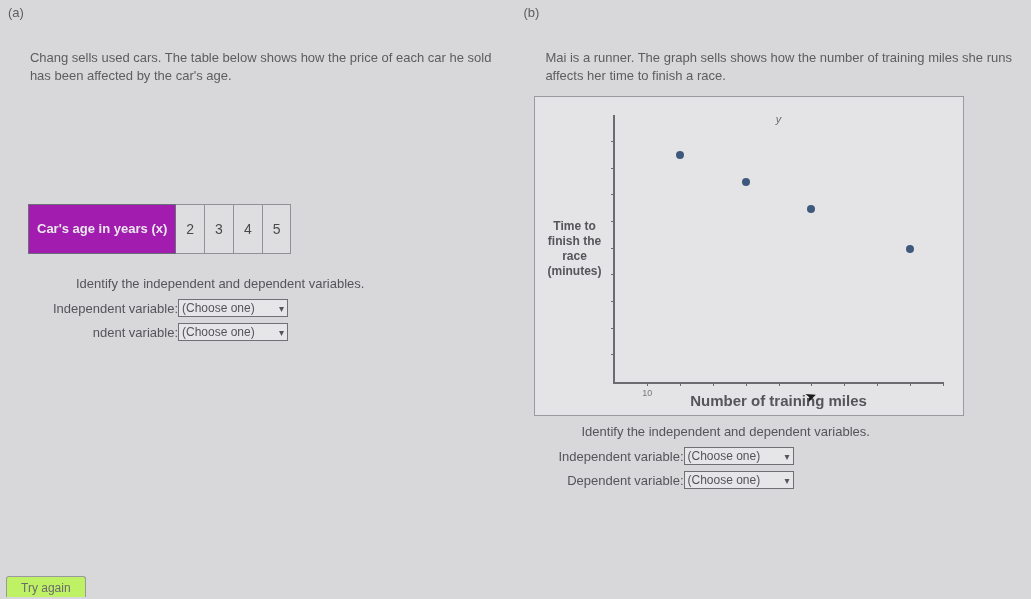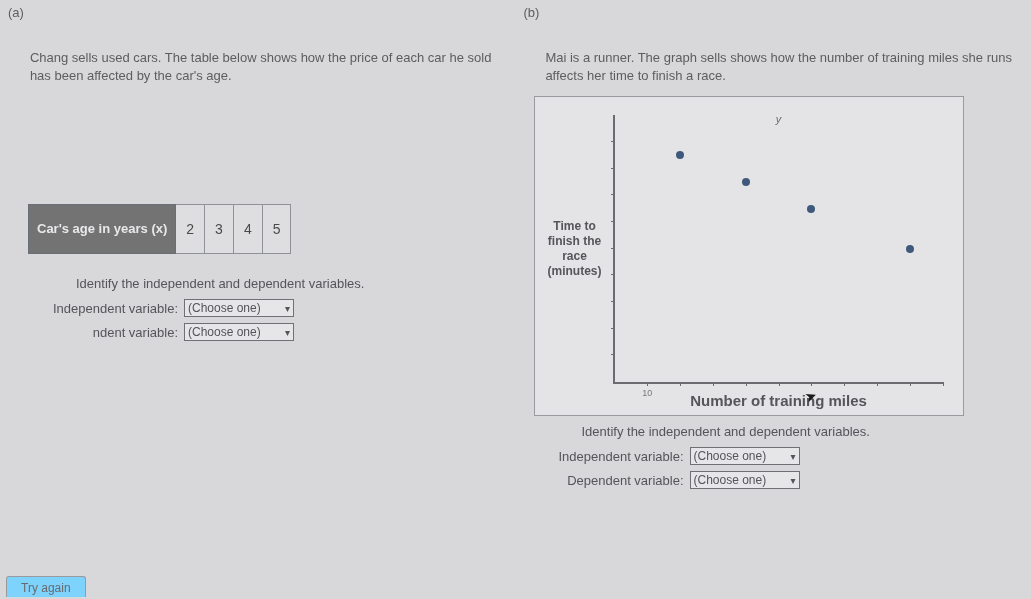--- a/index.html
+++ b/index.html
@@ -33,21 +33,21 @@
     color: #5d5d60;
   }
   .prompt .marker { flex: 0 0 auto; }
   .prompt .text { flex: 1; margin-top: 45px; }
   table.data {
     border-collapse: collapse;
     margin-top: 120px;
     margin-left: 20px;
   }
   table.data th {
-    background: #737373;
+    background: #a21caf;
     color: #e9e9ec;
     font-weight: bold;
     font-size: 13px;
     padding: 10px 8px;
     border: 1px solid #6a6f77;
     text-align: center;
     line-height: 1.3;
   }
   table.data td {
     border: 1px solid #8f9296;
@@ -126,21 +126,20 @@
   .identify-block {
     margin-top: 22px;
     margin-left: 20px;
     color: #54545a;
   }
   .col-right .identify-block { margin-left: 10px; margin-top: 8px; }
   .identify-title { margin-bottom: 8px; margin-left: 48px; }
   .var-row {
     display: flex;
     align-items: center;
-    gap: 6px;
     margin-bottom: 6px;
     font-size: 13px;
   }
   .var-label { min-width: 150px; text-align: right; }
   .col-right .var-label { min-width: 150px; }
   .select {
     border: 1px solid #6f6f74;
     background: #e6e6e8;
     padding: 1px 3px;
     font-size: 12px;
@@ -151,21 +150,21 @@
     justify-content: space-between;
     cursor: pointer;
   }
   .select .arrow { font-size: 10px; }
   .try-again {
     position: absolute;
     bottom: 2px;
     left: 6px;
     border: 1px solid #9a9a9e;
     border-bottom: none;
-    background: #7dd3fc;
+    background: #bef264;
     padding: 4px 14px 2px 14px;
     font-size: 12px;
     color: #6a6a6e;
     border-radius: 3px 3px 0 0;
   }
   .ylabel-top {
     position:absolute;
     top:-2px;
     left:50%;
     transform:translateX(-50%);

